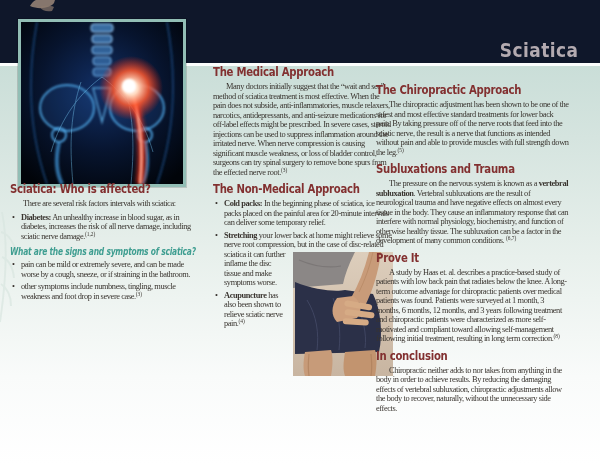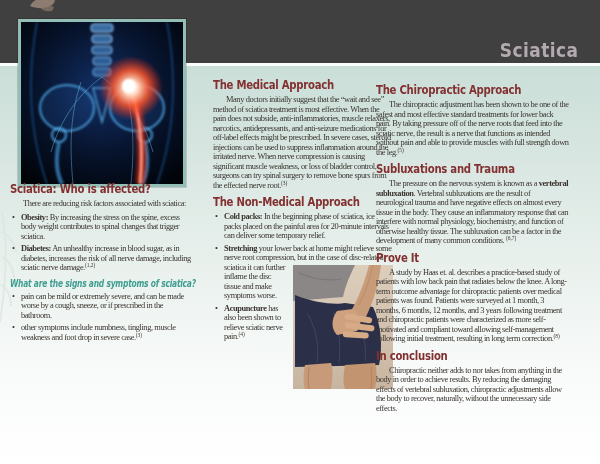--- a/index.html
+++ b/index.html
@@ -1,21 +1,21 @@
 <!DOCTYPE html>
 <html><head>
 <meta charset="utf-8">
 <style>
   html,body{margin:0;padding:0;}
   body{
     width:600px;height:464px;position:relative;overflow:hidden;
     font-family:"Liberation Serif",serif;background:#fff;
   }
   
-  .banner{position:absolute;left:0;top:0;width:600px;height:63px;background:#404040;}
+  .banner{position:absolute;left:0;top:0;width:600px;height:63px;background:#0f172a;}
   .banner-underline{position:absolute;left:0;top:63px;width:600px;height:2.5px;background:#fbfdfc;z-index:3;}
   .page-bg{
     position:absolute;left:0;top:65.5px;width:600px;height:398.5px;
     background:linear-gradient(180deg,#cadeD8 0%,#d5e4df 18%,#e8f0ec 48%,#f9fbfa 78%,#ffffff 100%);
   }
   .page-title{
     position:absolute;right:22px;top:40px;z-index:2;
     font-family:"DejaVu Sans",sans-serif;font-weight:bold;font-size:20px;line-height:20px;
     color:#b3aab0;letter-spacing:0.5px;white-space:nowrap;
     transform:scaleX(.85);transform-origin:100% 50%;
@@ -28,21 +28,21 @@
   }
   .pelvis-frame svg{display:block;}
   
   .fern{position:absolute;left:-2px;top:212px;opacity:.75;z-index:0;}
   
   .col{
     position:absolute;z-index:5;color:#39342f;
     font-size:8.4px;line-height:9.5px;letter-spacing:-0.4px;
   }
   .col-left{left:10px;top:183px;width:184px;}
-  .col-mid{left:213px;top:79px;width:180px;}
+  .col-mid{left:213px;top:66px;width:180px;}
   .col-right{left:376px;top:84px;width:193px;}
   .h2{
     font-family:"DejaVu Sans",sans-serif;font-weight:bold;font-size:11.5px;line-height:13px;
     color:#823030;margin:0 0 3px 0;letter-spacing:-0.3px;white-space:nowrap;
     transform:scaleX(.88);transform-origin:0 50%;
   }
   .h2.mt{margin-top:6px;}
   .h3-teal{
     font-family:"DejaVu Sans",sans-serif;font-weight:bold;font-style:italic;
     font-size:9.8px;line-height:13px;color:#3f9e91;margin:4px 0 2px 0;letter-spacing:-0.3px;
@@ -141,28 +141,27 @@
 
     <path d="M112,72 C118,96 124,122 119,162" stroke="#ff3516" stroke-width="7" fill="none" opacity="0.85" filter="url(#b2)"></path>
     <path d="M112,72 C118,96 123,122 119,162" stroke="#ffb29a" stroke-width="2.5" fill="none" opacity="0.9" filter="url(#b1)"></path>
     <circle cx="110" cy="66" r="32" fill="url(#redGlow)"></circle>
     <circle cx="108" cy="64" r="7" fill="#ffffff" filter="url(#b1)"></circle>
   </svg>
 </div>
 
 <div class="col col-left">
   <div class="h2">Sciatica: Who is affected?</div>
-  <p>There are reducing risk factors associated with sciatica:</p>
+  <p>There are several risk factors intervals with sciatica:</p>
   <ul>
-      <li><b>Obesity:</b> By increasing the stress on the spine, excess body weight contributes to spinal changes that trigger sciatica.</li>
       <li><b>Diabetes:</b> An unhealthy increase in blood sugar, as in diabetes, increases the risk of all nerve damage, including sciatic nerve damage.<sup>(1,2)</sup></li>
     </ul>
   <div class="h3-teal">What are the signs and symptoms of sciatica?</div>
   <ul>
-      <li>pain can be mild or extremely severe, and can be made worse by a cough, sneeze, or if prescribed in the bathroom.</li>
+      <li>pain can be mild or extremely severe, and can be made worse by a cough, sneeze, or if straining in the bathroom.</li>
       <li>other symptoms include numbness, tingling, muscle weakness and foot drop in severe case.<sup>(3)</sup></li>
     </ul>
 </div>
 
 <div class="col col-mid">
   <div class="h2">The Medical Approach</div>
   <p>Many doctors initially suggest that the “wait and see” method of sciatica treatment is most effective. When the pain does not subside, anti-inflammatories, muscle relaxers, narcotics, antidepressants, and anti-seizure medications for off-label effects might be prescribed. In severe cases, steroid injections can be used to suppress inflammation around the irritated nerve. When nerve compression is causing significant muscle weakness, or loss of bladder control, surgeons can try spinal surgery to remove bone spurs from the effected nerve root.<sup>(3)</sup></p>
   <div class="h2 mt">The Non-Medical Approach</div>
   <ul>
     <li><span><b>Cold packs:</b> In the beginning phase of sciatica, ice packs placed on the painful area for 20-minute intervals can deliver some temporary relief.</span></li>

